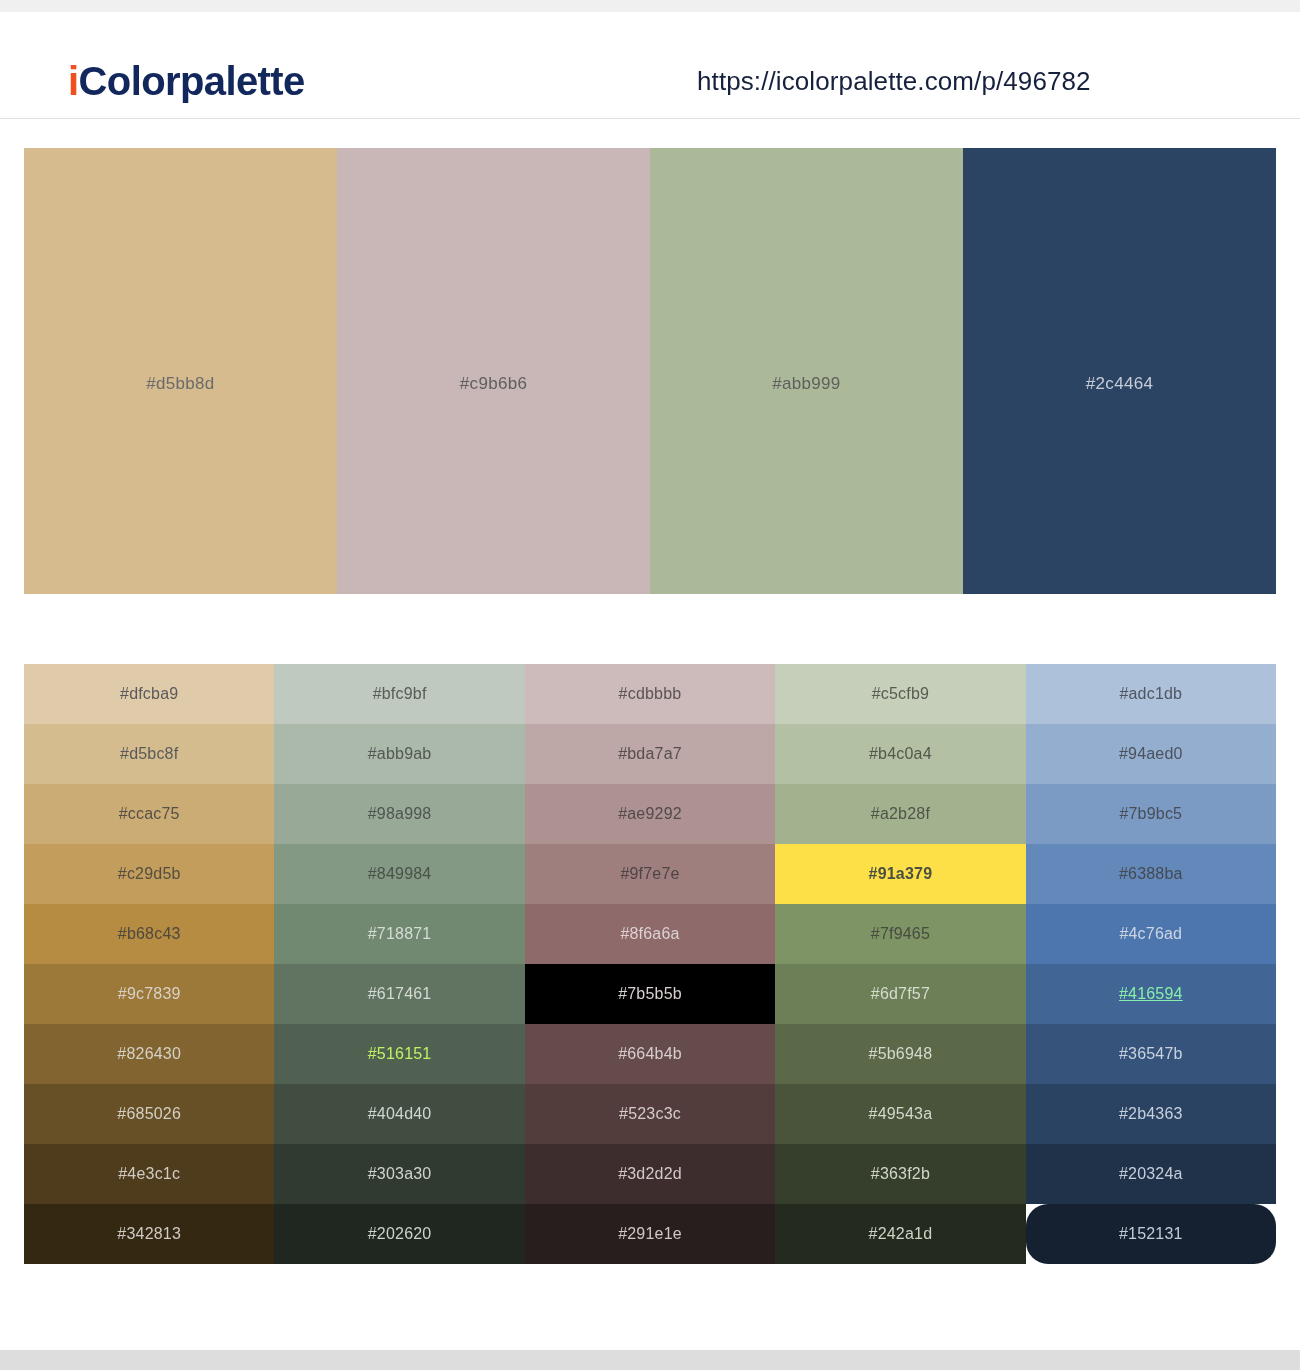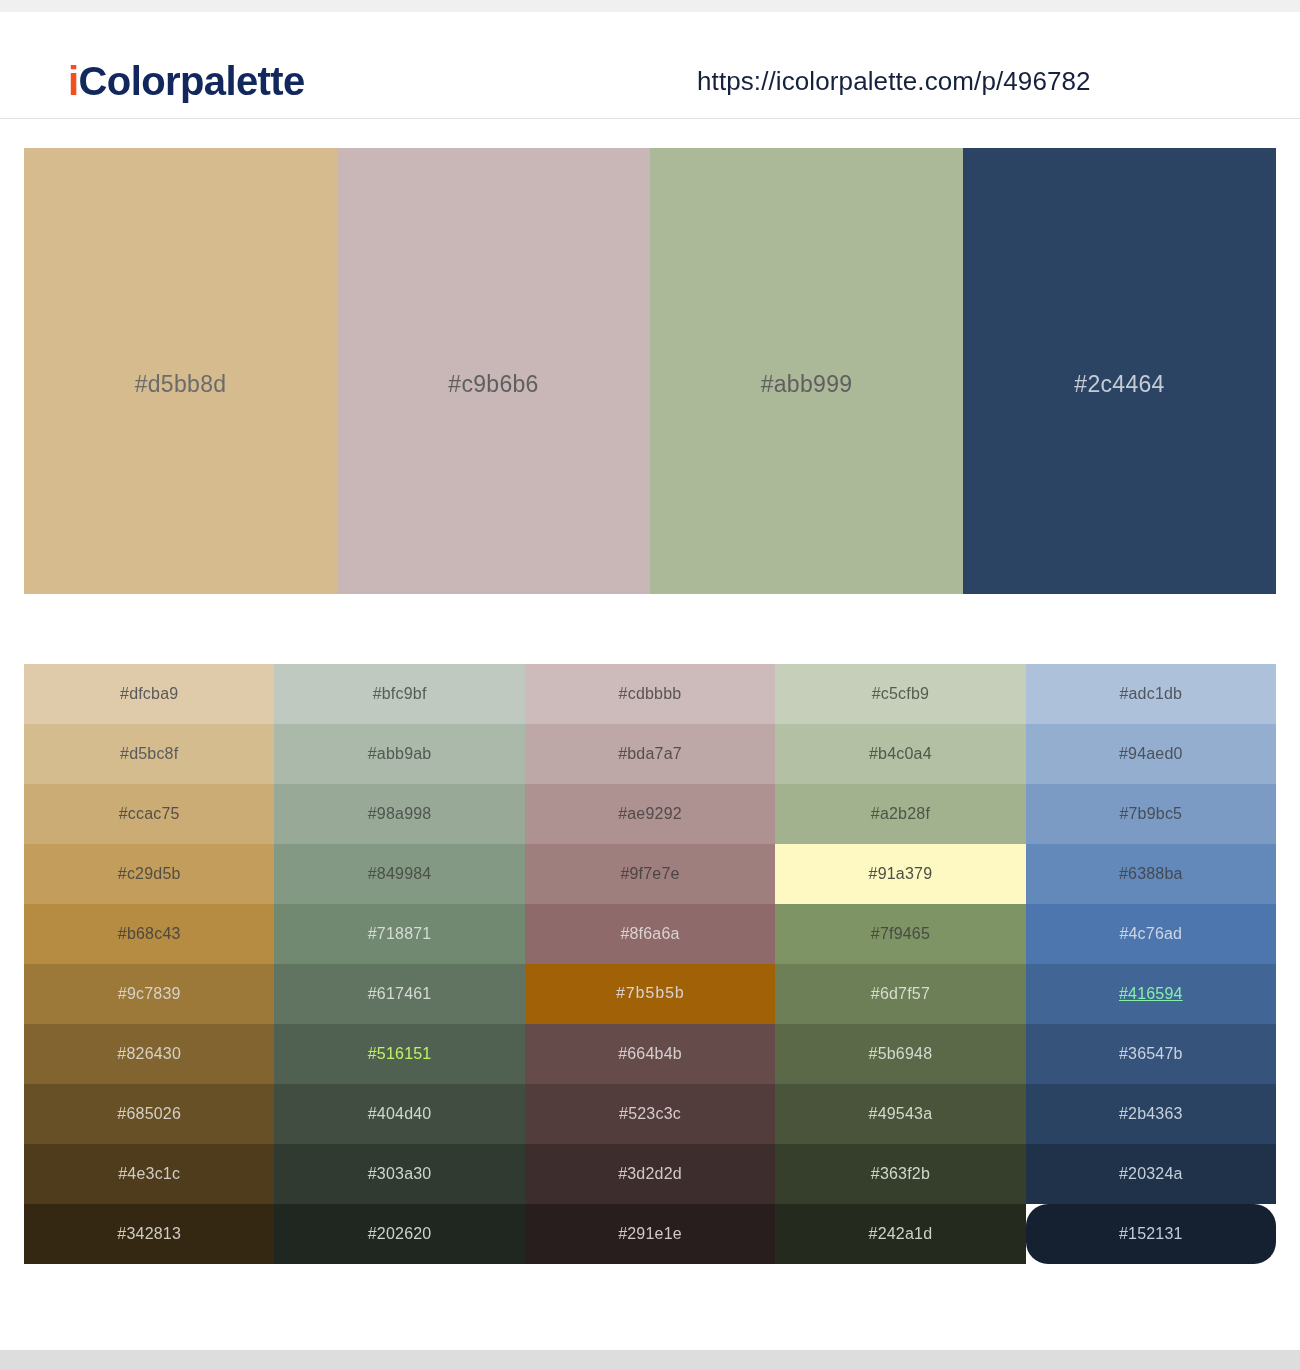--- a/index.html
+++ b/index.html
@@ -73,21 +73,21 @@
   }
   .palette-swatch {
     flex: 1 1 0;
     position: relative;
   }
   .palette-label {
     position: absolute;
     left: 0; right: 0;
     top: 222px;
     text-align: center;
-    font-size: 23px;
+    font-size: 17px;
     line-height: 28px;
     letter-spacing: 0.3px;
     white-space: nowrap;
   }
 
   
   .shades-grid {
     position: absolute;
     left: 24px;
     top: 664px;
@@ -174,31 +174,31 @@
         <div class="shade-cell" style="background: rgb(64, 77, 64); color: rgb(208, 214, 208);">#404d40</div>
         <div class="shade-cell" style="background: rgb(48, 58, 48); color: rgb(206, 212, 206);">#303a30</div>
         <div class="shade-cell" style="background: rgb(32, 38, 32); color: rgb(204, 210, 204);">#202620</div>
       </div>
       <div class="shade-col">
         <div class="shade-cell" style="background: rgb(205, 187, 187); color: rgb(92, 83, 83);">#cdbbbb</div>
         <div class="shade-cell" style="background: rgb(189, 167, 167); color: rgb(87, 78, 78);">#bda7a7</div>
         <div class="shade-cell" style="background: rgb(174, 146, 146); color: rgb(83, 74, 74);">#ae9292</div>
         <div class="shade-cell" style="background: rgb(159, 126, 126); color: rgb(78, 69, 69);">#9f7e7e</div>
         <div class="shade-cell" style="background: rgb(143, 106, 106); color: rgb(220, 210, 210);">#8f6a6a</div>
-        <div class="shade-cell" style="background: #a16207; color: rgb(218, 208, 208); font-family: Liberation Mono, monospace;">#7b5b5b</div>
+        <div class="shade-cell" style="background: #000000; color: rgb(218, 208, 208);">#7b5b5b</div>
         <div class="shade-cell" style="background: rgb(102, 75, 75); color: rgb(216, 206, 206);">#664b4b</div>
         <div class="shade-cell" style="background: rgb(82, 60, 60); color: rgb(213, 203, 203);">#523c3c</div>
         <div class="shade-cell" style="background: rgb(61, 45, 45); color: rgb(211, 201, 201);">#3d2d2d</div>
         <div class="shade-cell" style="background: rgb(41, 30, 30); color: rgb(209, 199, 199);">#291e1e</div>
       </div>
       <div class="shade-col">
         <div class="shade-cell" style="background: rgb(197, 207, 185); color: rgb(87, 92, 80);">#c5cfb9</div>
         <div class="shade-cell" style="background: rgb(180, 192, 164); color: rgb(83, 88, 76);">#b4c0a4</div>
         <div class="shade-cell" style="background: rgb(162, 178, 143); color: rgb(79, 84, 72);">#a2b28f</div>
-        <div class="shade-cell" style="background: #fef9c3; color: rgb(75, 80, 68);">#91a379</div>
+        <div class="shade-cell" style="background: #fde047; color: rgb(75, 80, 68); font-weight: bold;">#91a379</div>
         <div class="shade-cell" style="background: rgb(127, 148, 101); color: rgb(71, 76, 64);">#7f9465</div>
         <div class="shade-cell" style="background: rgb(109, 127, 87); color: rgb(214, 220, 208);">#6d7f57</div>
         <div class="shade-cell" style="background: rgb(91, 105, 72); color: rgb(212, 218, 206);">#5b6948</div>
         <div class="shade-cell" style="background: rgb(73, 84, 58); color: rgb(210, 216, 204);">#49543a</div>
         <div class="shade-cell" style="background: rgb(54, 63, 43); color: rgb(208, 214, 202);">#363f2b</div>
         <div class="shade-cell" style="background: rgb(36, 42, 29); color: rgb(206, 212, 200);">#242a1d</div>
       </div>
       <div class="shade-col">
         <div class="shade-cell" style="background: rgb(173, 193, 219); color: rgb(80, 86, 95);">#adc1db</div>
         <div class="shade-cell" style="background: rgb(148, 174, 208); color: rgb(76, 82, 91);">#94aed0</div>

